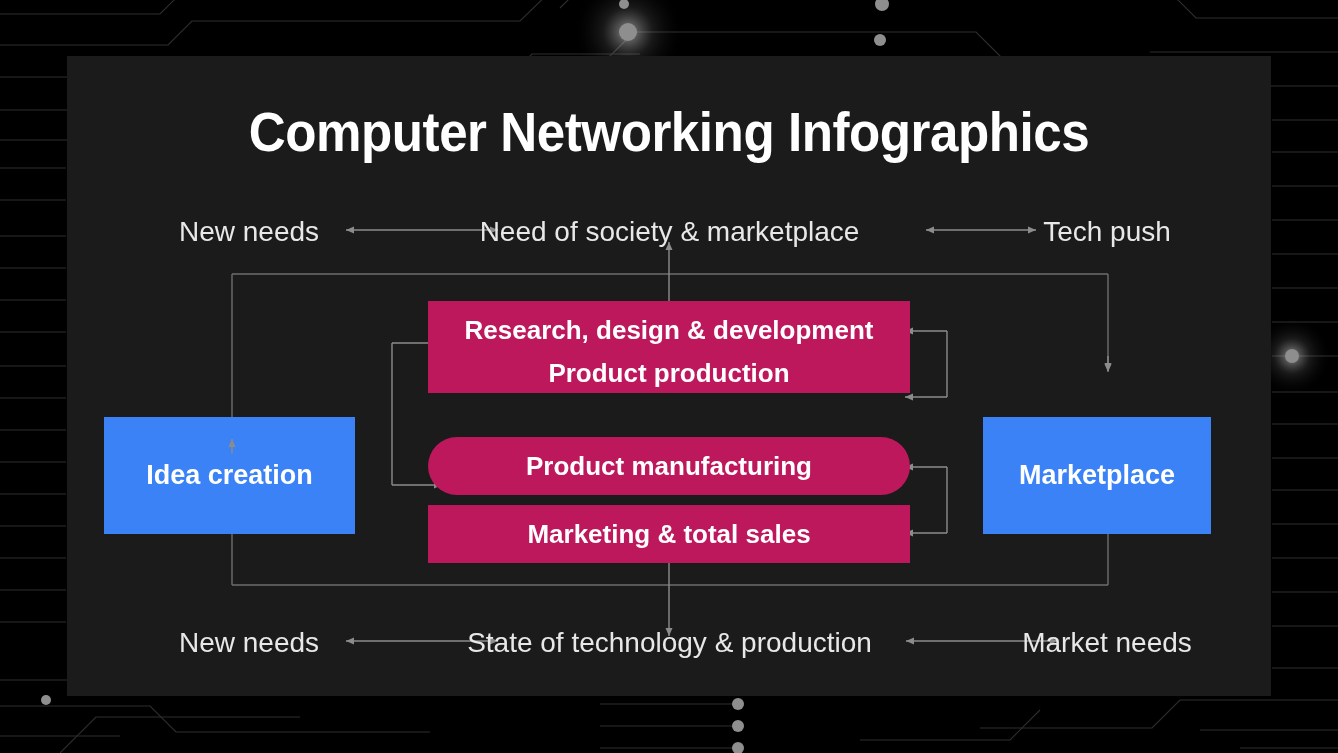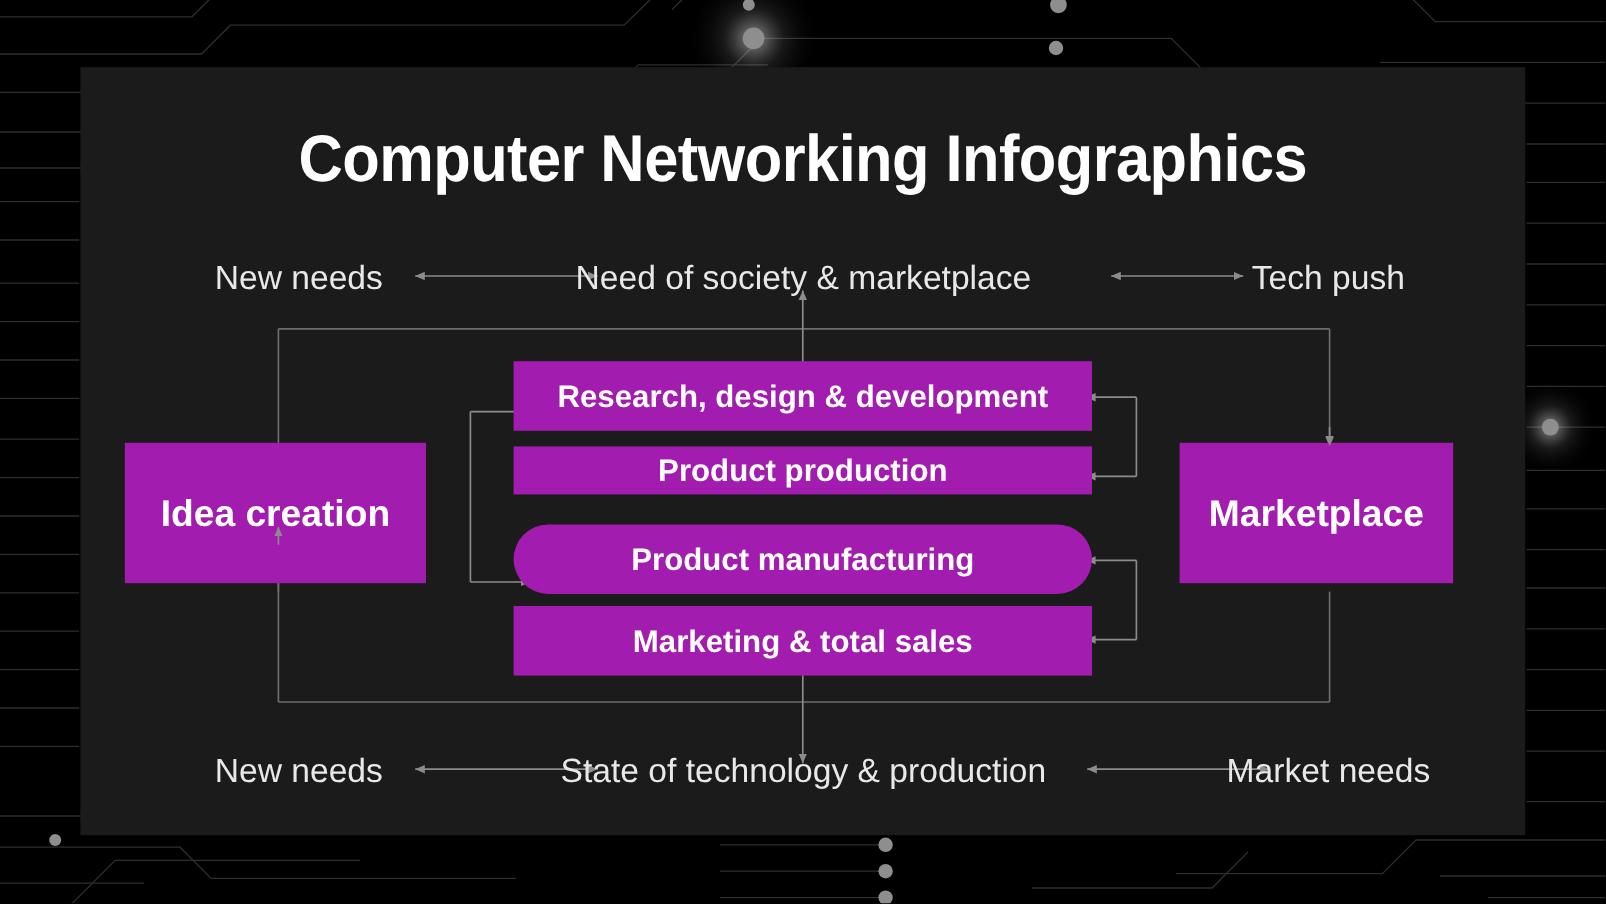--- a/index.html
+++ b/index.html
@@ -62,35 +62,36 @@
     font-size: 28px;
     font-weight: 400;
     white-space: nowrap;
     text-align: center;
     font-family: "Liberation Sans", sans-serif;
   }
 
   
   .accent-box {
     position: absolute;
-    background: #a21caf;
+    background: #3b82f6;
     display: flex;
     align-items: center;
     justify-content: center;
     color: #ffffff;
-    font-size: 31px;
+    font-size: 27px;
     font-weight: bold;
     z-index: 4;
     font-family: "Liberation Sans", sans-serif;
+    margin-top: 48px;
   }
 
   
   .proc-box {
     position: absolute;
-    background: #a21caf;
+    background: #be185d;
     display: flex;
     align-items: center;
     justify-content: center;
     color: #ffffff;
     font-size: 26px;
     font-weight: bold;
     z-index: 4;
     white-space: nowrap;
     font-family: "Liberation Sans", sans-serif;
   }
@@ -301,21 +302,21 @@
     </div>
 
     <div class="accent-box" style="left:916px; top:313px; width:228px; height:117px;">
       <span>Marketplace</span>
     </div>
 
     <div class="proc-box" style="left:361px; top:245px; width:482px; height:58px;">
       <span>Research, design &amp; development</span>
     </div>
 
-    <div class="proc-box" style="left:361px; top:316px; width:482px; height:40px;">
+    <div class="proc-box" style="left:361px; top:297px; width:482px; height:40px;">
       <span>Product production</span>
     </div>
 
     <div class="proc-box" style="left:361px; top:381px; width:482px; height:58px;border-radius:29px;">
       <span>Product manufacturing</span>
     </div>
 
     <div class="proc-box" style="left:361px; top:449px; width:482px; height:58px;">
       <span>Marketing &amp; total sales</span>
     </div>

